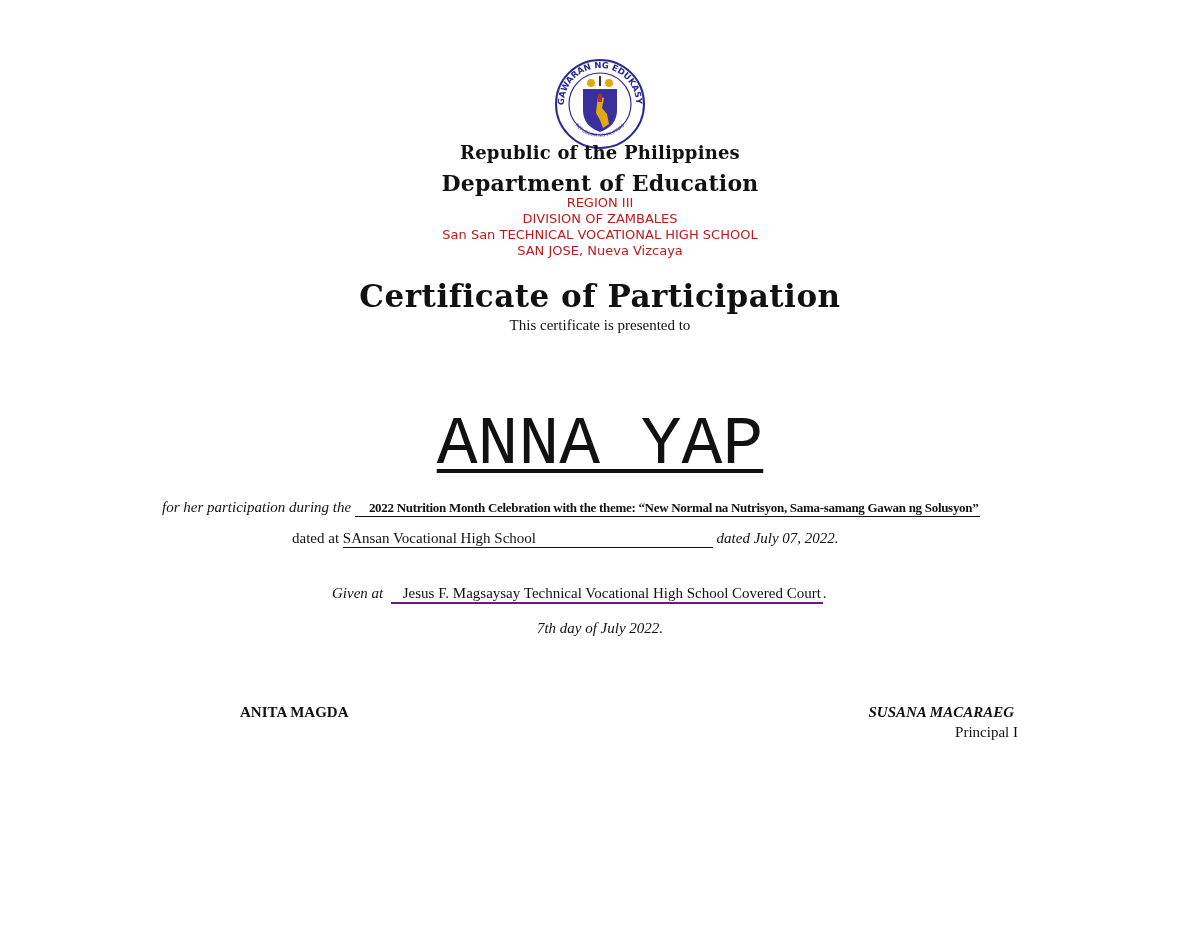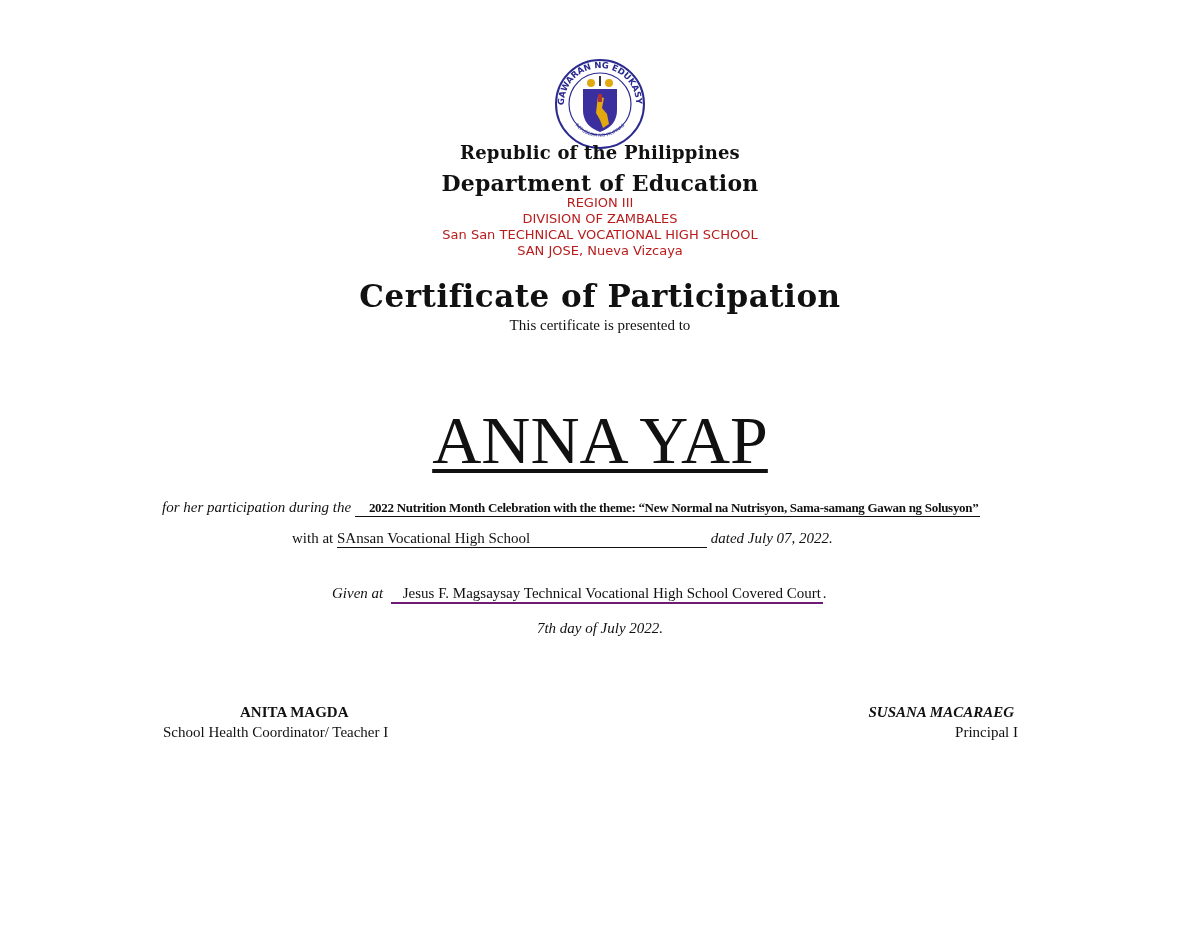--- a/index.html
+++ b/index.html
@@ -11,21 +11,21 @@
   .republic { top: 142px; font-size: 18px; }
   .deped { top: 170px; font-size: 22px; }
   .sans { font-family: "DejaVu Sans", sans-serif; font-size: 13px; line-height: 16px; color: #b91c1c; }
   .region { top: 195px; }
   .division { top: 211px; }
   .school { top: 227px; }
   .town { top: 243px; }
   .cert-title { top: 278px; font-size: 31px; letter-spacing: 0.5px; }
   .presented { top: 317px; font-size: 15px; }
   .name { top: 400px; font-size: 68px; line-height: 80px; }
-  .name span { text-decoration: underline; text-decoration-thickness: 4px; text-underline-offset: 6px; }
+  .name span { text-decoration: underline; text-decoration-thickness: 4px; text-underline-offset: 6px; font-family: Liberation Mono, monospace; }
   .line1 { top: 499px; left: 162px; font-size: 15px; white-space: nowrap; }
   .italic { font-style: italic; }
   .blank { display: inline-block; border-bottom: 1.5px solid #111; padding: 0 2px 0 14px; }
   .event { font-weight: bold; font-size: 13px; letter-spacing: -0.3px; }
   .line2 { top: 530px; left: 292px; font-size: 15px; white-space: nowrap; }
   .venue-blank { display: inline-block; width: 370px; border-bottom: 1.5px solid #111; }
   .line3 { top: 585px; left: 332px; font-size: 15px; white-space: nowrap; }
   .given-blank { display: inline-block; border-bottom: 2px solid #701a75; padding: 0 2px 0 12px; }
   .line4 { top: 620px; font-size: 15px; }
   .sig { font-size: 15px; line-height: 20px; }
@@ -71,33 +71,32 @@
 <div class="abs center name">
   <span>ANNA YAP</span>
 </div>
 
 <div class="abs line1">
   <span class="italic">for her participation during the</span>
   <span class="blank event">2022 Nutrition Month Celebration with the theme: “New Normal na Nutrisyon, Sama-samang Gawan ng Solusyon”</span>
 </div>
 
 <div class="abs line2">
-  <span>with at</span>
+  <span>dated at</span>
   <span class="venue-blank">SAnsan  Vocational High School</span>
   <span class="italic">dated July 07, 2022.</span>
 </div>
 
 <div class="abs line3">
   <span class="italic">Given at</span>
   &nbsp;<span class="given-blank">Jesus F. Magsaysay Technical Vocational High School Covered Court</span><span>.</span>
 </div>
 
 <div class="abs center line4 italic">7th day of July  2022.</div>
 
 <div class="abs sig sig-left">
   <div class="nm">ANITA MAGDA</div>
-  <div>School Health Coordinator/ Teacher I</div>
 </div>
 
 <div class="abs sig sig-right">
   <div class="nm">SUSANA MACARAEG</div>
   <div>Principal I</div>
 </div>
 
 </body></html>

